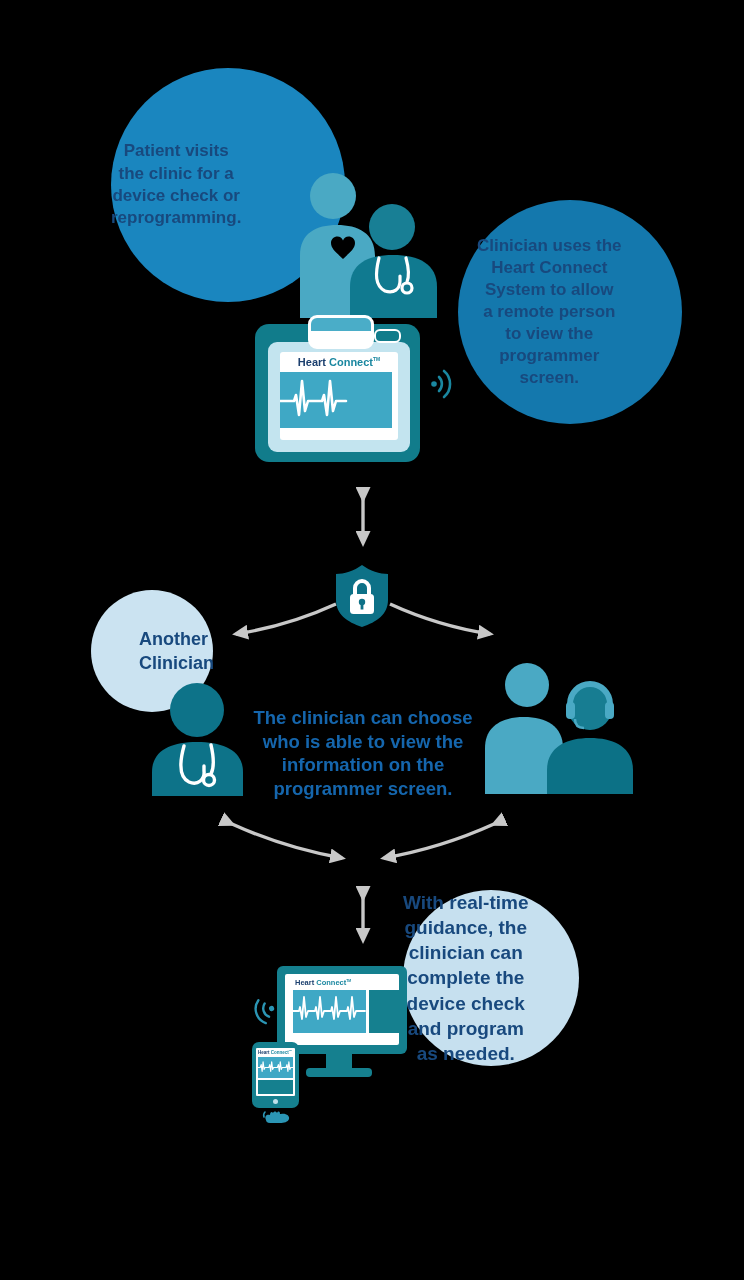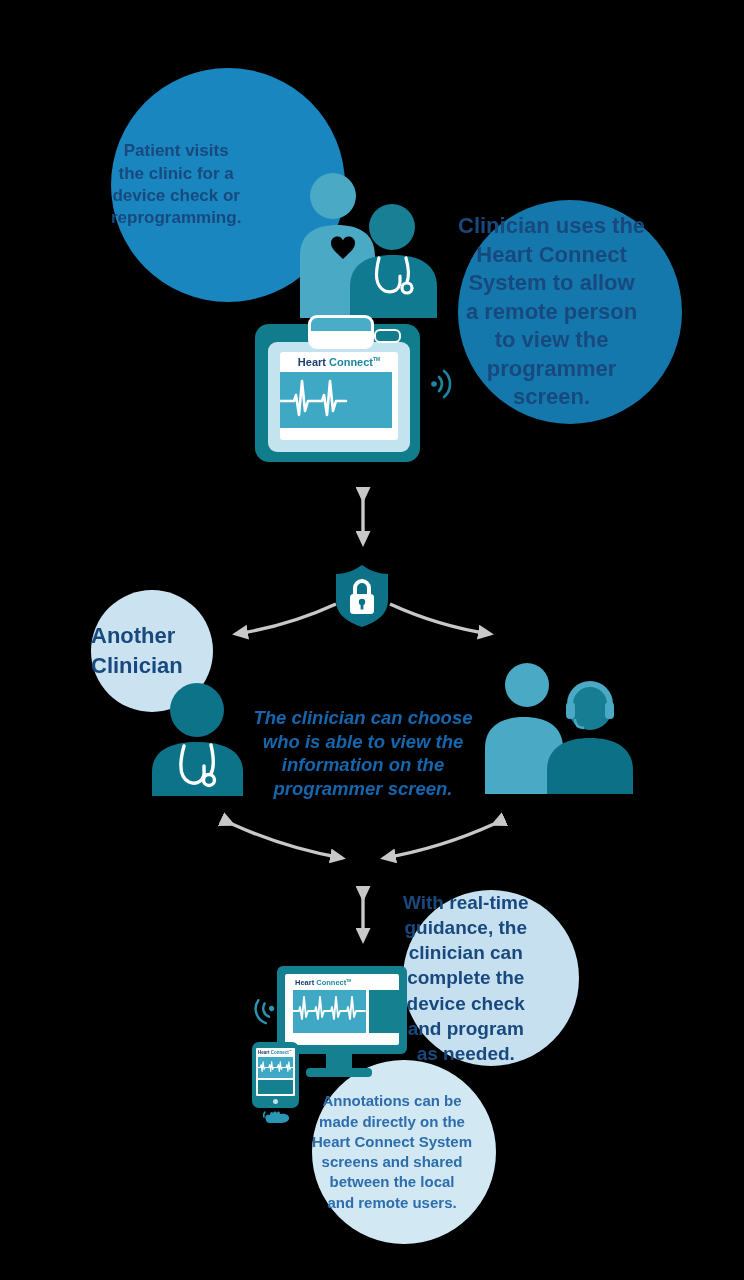--- a/index.html
+++ b/index.html
@@ -11,36 +11,36 @@
   .circle{position:absolute;border-radius:50%;display:flex;align-items:center;justify-content:flex-start;text-align:center;}
   .ws{white-space:pre-line;}
   .bubble-navy{color:#18497e;font-weight:700;}
   .z1{z-index:1}.z2{z-index:2}.z3{z-index:3}.z4{z-index:4}.z5{z-index:5}
 
   
   .c-patient{left:111px;top:68px;width:234px;height:234px;background:#1a86bf;}
   .c-patient .txt{font-size:17px;line-height:1.32;}
   
   .c-uses{left:458px;top:200px;width:224px;height:224px;background:#1478ad;}
-  .c-uses .txt{font-size:22px;line-height:1.3;}
+  .c-uses .txt{font-size:17px;line-height:1.3;margin-left:19px;}
   
   .c-another{left:91px;top:590px;width:122px;height:122px;background:#cbe3f1;}
-  .c-another .txt{font-size:22px;line-height:1.35;text-align:left;}
+  .c-another .txt{font-size:18px;line-height:1.35;text-align:left;margin-left:48px;}
   
   .c-boston{left:515px;top:538px;width:174px;height:174px;background:#1d84ba;}
   .c-boston .txt{font-size:17.5px;line-height:1.3;}
   
   .c-realtime{left:403px;top:890px;width:176px;height:176px;background:#c6e0ef;}
   .c-realtime .txt{font-size:19px;line-height:1.33;}
   
   .c-annot{left:312px;top:1060px;width:184px;height:184px;background:#d2e8f3;}
   .c-annot .txt{font-size:15px;line-height:1.35;color:#2d6dac;font-weight:700;}
 
   .center-copy{left:238px;top:706px;width:250px;text-align:center;
-    font-size:18.5px;line-height:1.28;font-weight:700;color:#1566ad;font-style:italic;}
+    font-size:18.5px;line-height:1.28;font-weight:700;color:#1566ad;}
 
   
   .prog-body{left:255px;top:324px;width:165px;height:138px;background:#117c8b;border-radius:14px;}
   .prog-frame{left:268px;top:342px;width:142px;height:110px;background:#c3e4ef;border-radius:9px;}
   .prog-screen{left:280px;top:352px;width:118px;height:88px;background:#fff;border-radius:3px;}
   .prog-handle{left:308px;top:315px;width:60px;height:28px;border:3px solid #fff;border-radius:9px;overflow:hidden;background:#fff;}
   .prog-handle .grip{width:100%;height:13px;background:#4aadc8;}
   .prog-pill{left:374px;top:329px;width:23px;height:10px;border:2.5px solid #fff;border-radius:6px;background:#117c8b;}
   .brand{font-weight:700;}
   .brand .w1{color:#1b3f6e;}
@@ -98,28 +98,20 @@
   <div class="circle c-realtime z1">
     <div class="txt ws bubble-navy">With real-time
 guidance, the
 clinician can
 complete the
 device check
 and program
 as needed.</div>
   </div>
 
-  <div class="circle c-annot z1">
-    <div class="txt ws">Annotations can be
-made directly on the
-Heart Connect System
-screens and shared
-between the local
-and remote users.</div>
-  </div>
 
   <div class="abs center-copy ws z2">The clinician can choose
 who is able to view the
 information on the
 programmer screen.</div>
 
   <svg class="abs z2" style="left:295px;top:170px;" width="148" height="148" viewBox="0 0 148 148">
     <circle cx="38" cy="26" r="23" fill="#4aa9c4"></circle>
     <path fill-rule="evenodd" fill="#4aa9c4" d="M5,148 L5,86 C5,63 21,55 42,55 C63,55 80,63 80,86 L80,148 Z
          M48,89 C42,83 36,79 36,73 C36,69 39,66.5 42.5,66.5 C45,66.5 47,68 48,70.5

